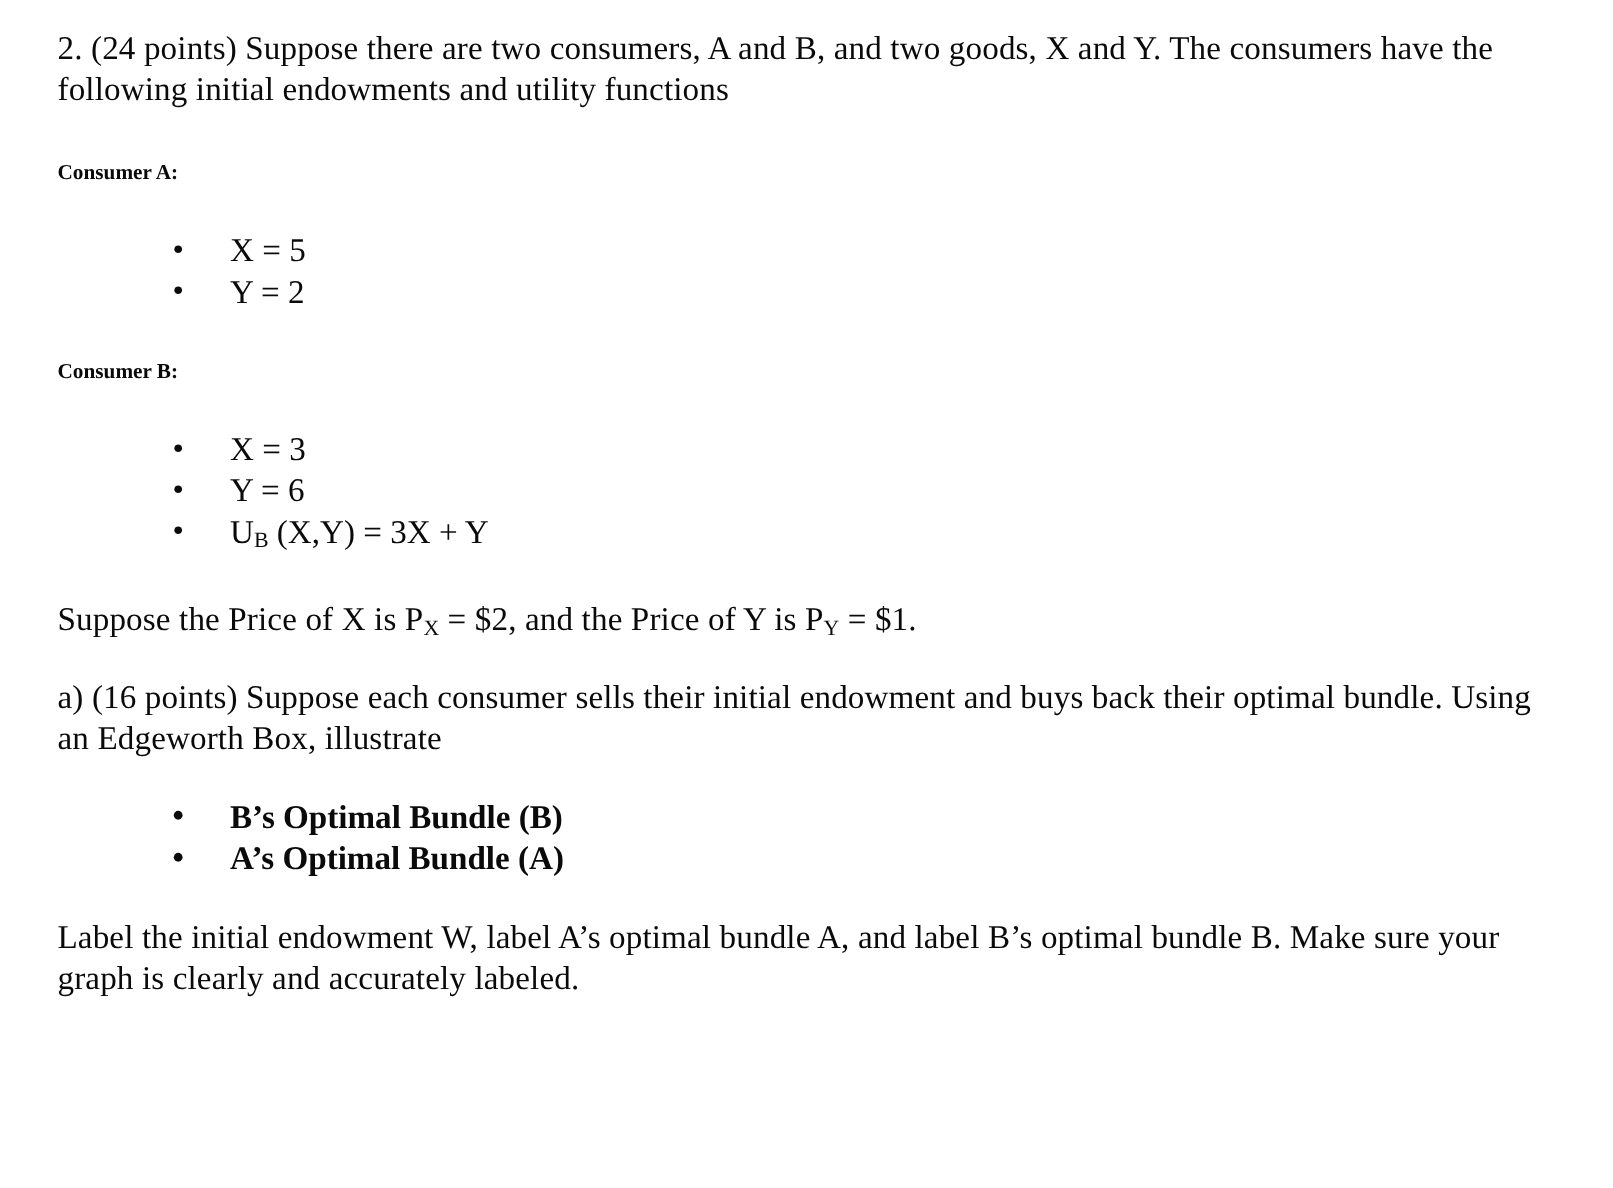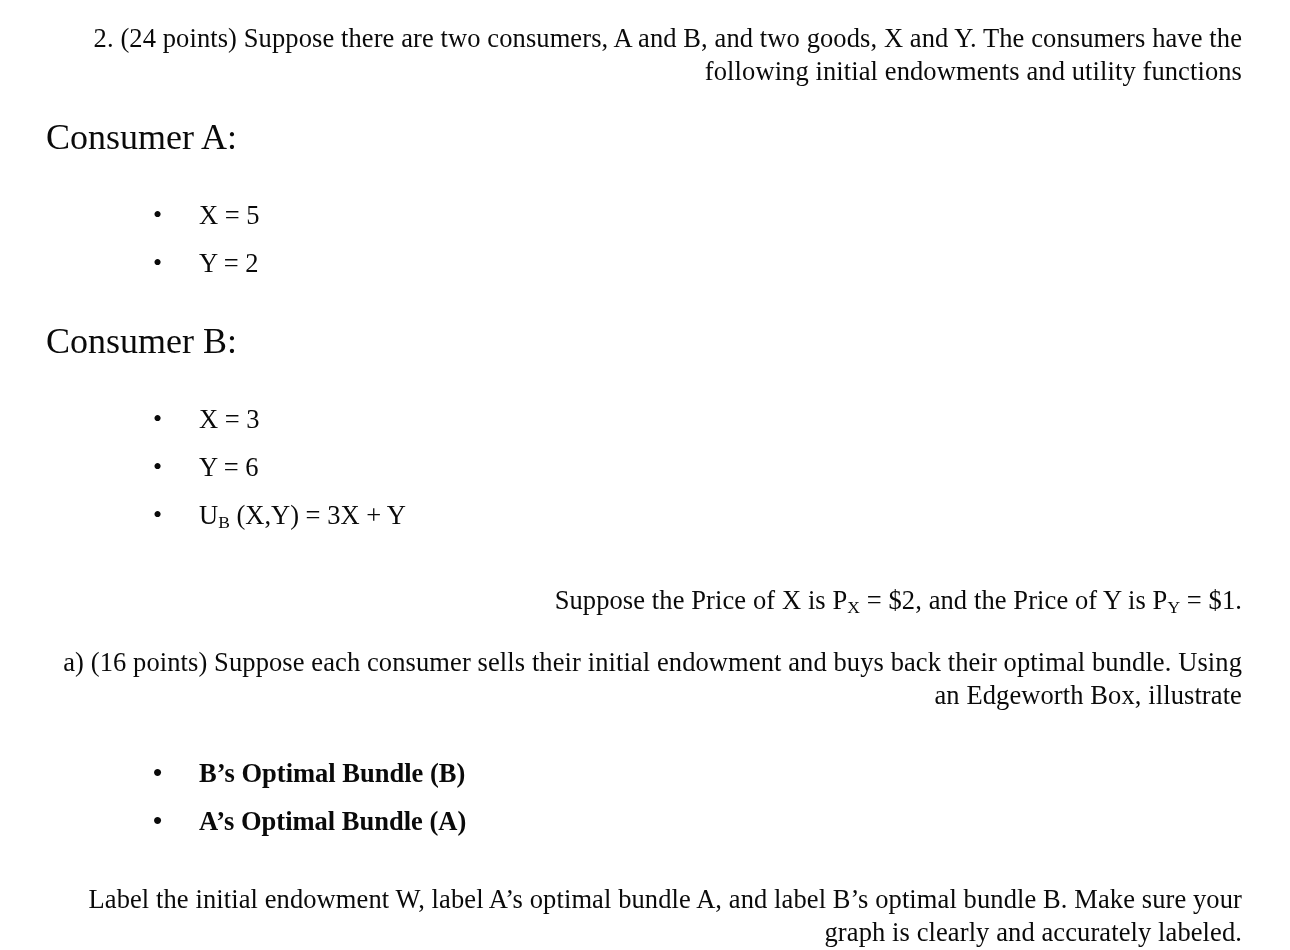--- a/index.html
+++ b/index.html
@@ -19,46 +19,46 @@
     width: 1290px;
     height: 950px;
     box-sizing: border-box;
     padding: 22px 48px 0 46px;
     background: #ffffff;
   }
   .para {
     font-size: 26.5px;
     line-height: 33px;
     margin: 0;
-    text-align: right;
+    text-align: left;
     letter-spacing: 0.1px;
   }
   .para.intro {
     margin-bottom: 0;
   }
   .heading {
-    font-size: 36px;
+    font-size: 17px;
     line-height: 33px;
-    font-weight: normal;
+    font-weight: bold;
     margin: 0;
   }
   .spacer-lg { height: 33px; }
   .spacer-md { height: 30px; }
   .spacer-sm { height: 22px; }
   ul.bullets {
     list-style: none;
     margin: 0;
     padding: 0;
   }
   ul.bullets > li {
     position: relative;
     font-size: 26.5px;
     line-height: 33px;
     padding-left: 138px;
-    margin: 15px;
+    margin: 0;
   }
   ul.bullets > li::before {
     content: "\2022";
     position: absolute;
     left: 92px;
     top: -1px;
     font-size: 26px;
     line-height: 33px;
   }
   ul.bullets.bold > li {

